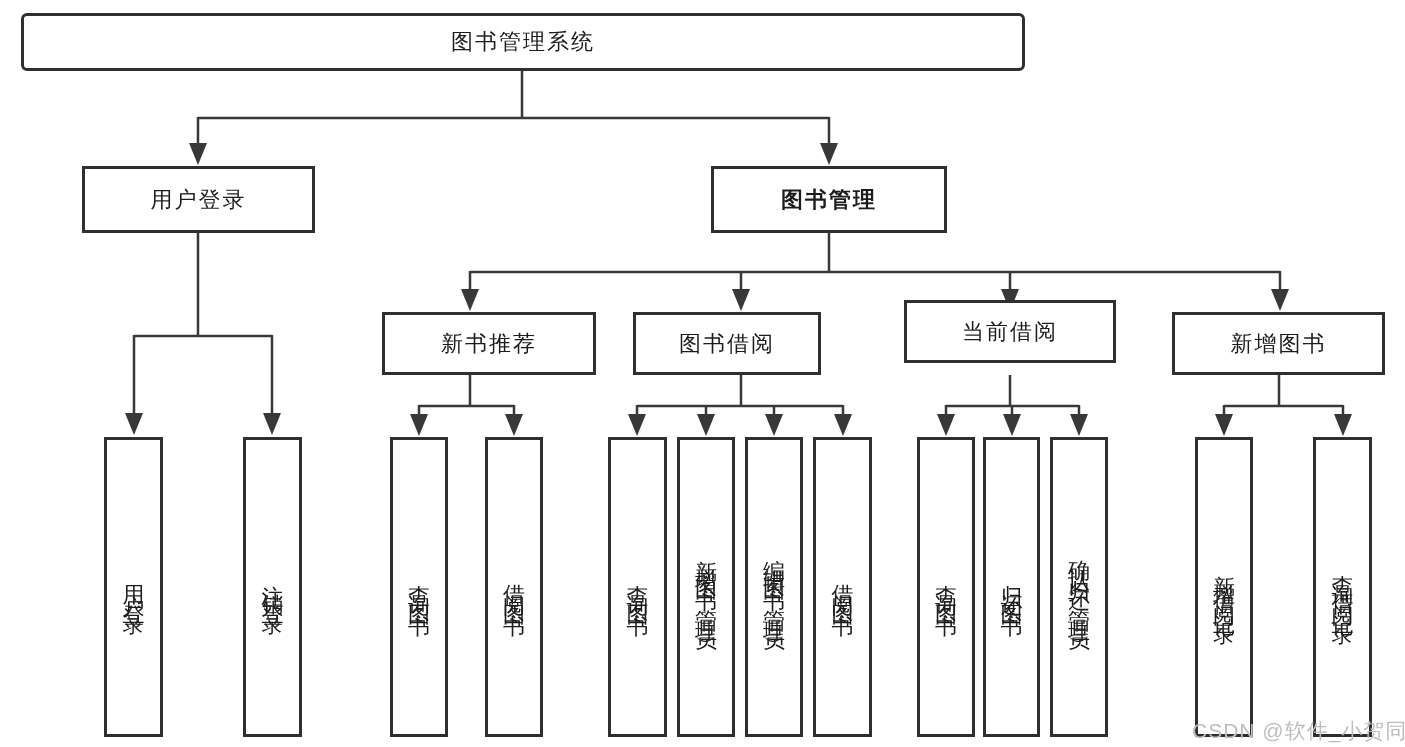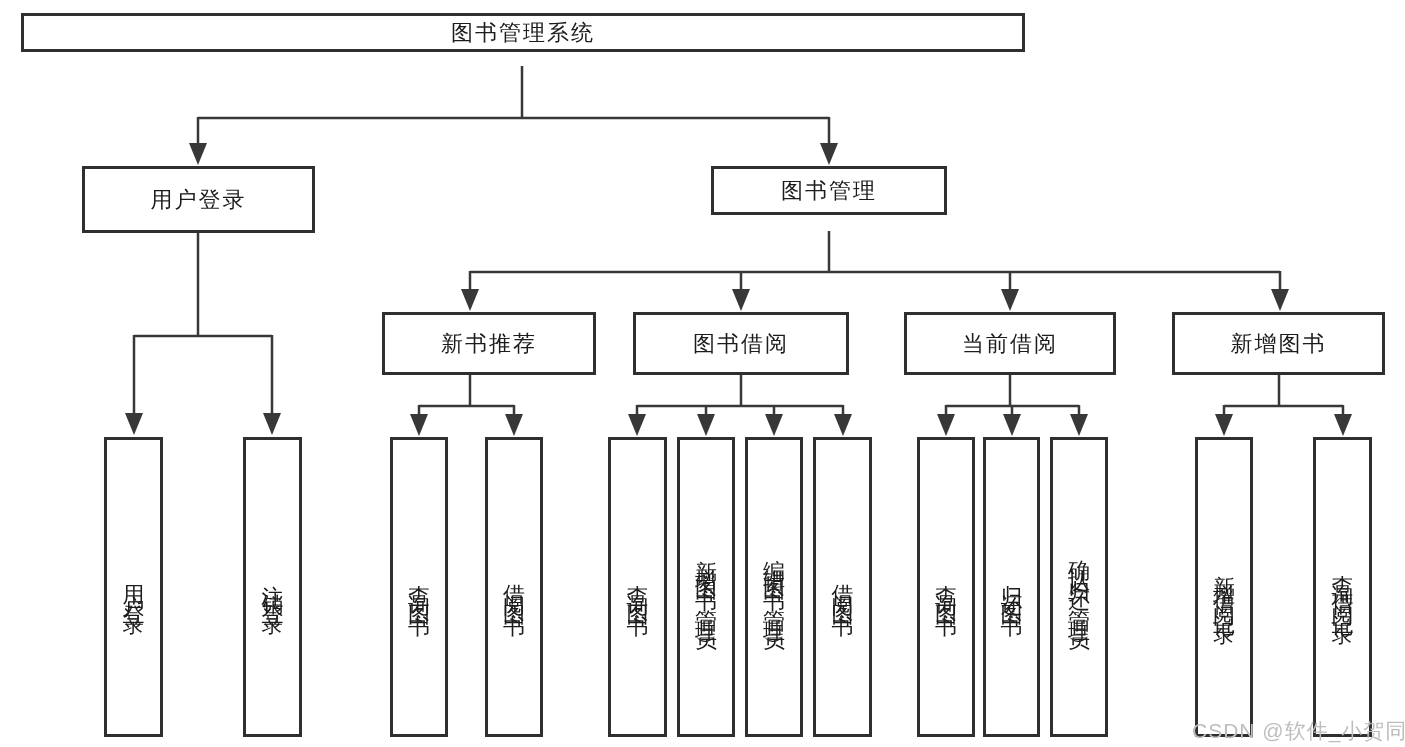--- a/index.html
+++ b/index.html
@@ -55,28 +55,28 @@
     <polygon class="arrow" points="697,414 715,414 706,436"></polygon>
     <polygon class="arrow" points="765,414 783,414 774,436"></polygon>
     <polygon class="arrow" points="834,414 852,414 843,436"></polygon>
     <polygon class="arrow" points="937,414 955,414 946,436"></polygon>
     <polygon class="arrow" points="1003,414 1021,414 1012,436"></polygon>
     <polygon class="arrow" points="1070,414 1088,414 1079,436"></polygon>
     <polygon class="arrow" points="1215,414 1233,414 1224,436"></polygon>
     <polygon class="arrow" points="1334,414 1352,414 1343,436"></polygon>
   </svg>
 
-  <div class="hbox" style="left:21px;top:13px;width:1004px;height:39px;">图书管理系统</div>
+  <div class="hbox" style="left:21px;top:13px;width:1004px;height:58px;border-radius:6px;">图书管理系统</div>
 
   <div class="hbox" style="left:82px;top:166px;width:233px;height:67px;">用户登录</div>
-  <div class="hbox" style="left:711px;top:166px;width:236px;height:49px;">图书管理</div>
+  <div class="hbox" style="left:711px;top:166px;width:236px;height:67px;font-weight:bold;">图书管理</div>
 
   <div class="hbox" style="left:382px;top:312px;width:214px;height:63px;">新书推荐</div>
-  <div class="hbox" style="left:633px;top:312px;width:216px;height:63px;">图书借阅</div>
-  <div class="hbox" style="left:904px;top:312px;width:212px;height:63px;">当前借阅</div>
+  <div class="hbox" style="left:633px;top:312px;width:188px;height:63px;">图书借阅</div>
+  <div class="hbox" style="left:904px;top:300px;width:212px;height:63px;">当前借阅</div>
   <div class="hbox" style="left:1172px;top:312px;width:213px;height:63px;">新增图书</div>
 
   <div class="vbox" style="left:104px;top:437px;width:59px;height:300px;">用户登录</div>
   <div class="vbox" style="left:243px;top:437px;width:59px;height:300px;">注销登录</div>
 
   <div class="vbox" style="left:390px;top:437px;width:58px;height:300px;">查询图书</div>
   <div class="vbox" style="left:485px;top:437px;width:58px;height:300px;">借阅图书</div>
 
   <div class="vbox" style="left:608px;top:437px;width:59px;height:300px;">查询图书</div>
   <div class="vbox" style="left:677px;top:437px;width:58px;height:300px;">新增图书（管理员）</div>

